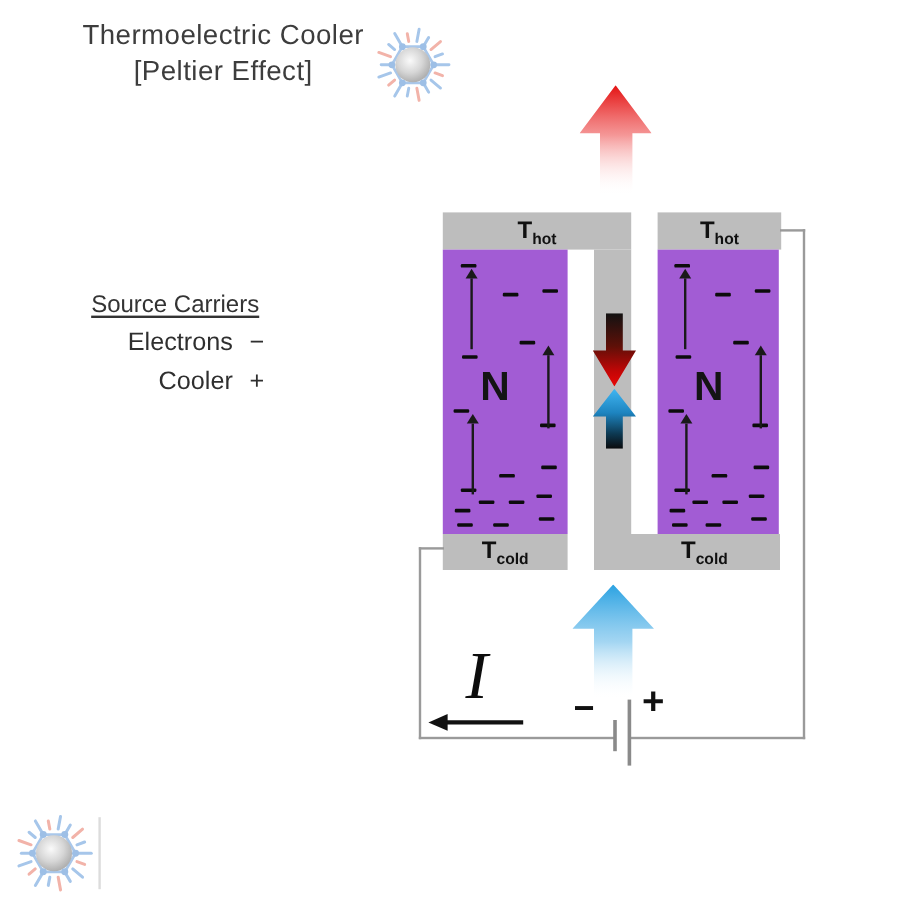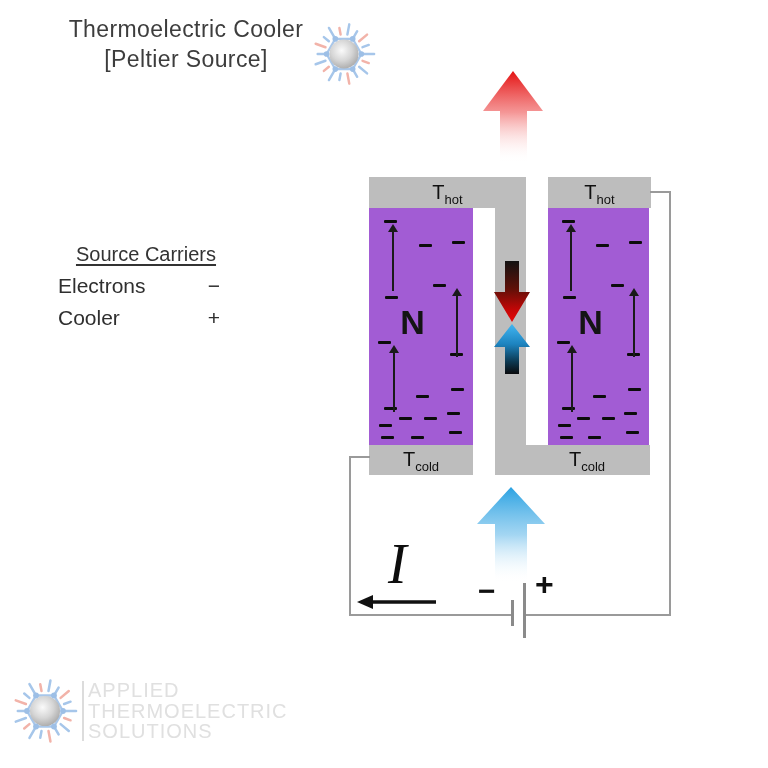--- a/index.html
+++ b/index.html
@@ -12,41 +12,41 @@
     position:absolute; left:30px; top:14px; width:312px; text-align:center;
     color:#3d3d3d; font-size:23px; line-height:30px; letter-spacing:.4px;
   }
   .sun-icon-top { position:absolute; left:312px; top:22px; }
   
   .legend { position:absolute; left:58px; top:243px; width:176px; color:#2f2f2f; }
   .legend-heading {
     text-align:center; font-size:20px; color:#333;
     text-decoration:underline; text-underline-offset:3px;
   }
-  .legend-row { display:flex; justify-content:space-between; align-items:center; margin-top:8px; font-size:21px; }
+  .legend-row { display:flex; justify-content:flex-end; align-items:center; margin-top:8px; font-size:21px; }
   .legend-row .sign { width:40px; text-align:center; }
   
   .plate { position:absolute; background:#bdbdbd; }
   .plate-hot-left   { left:369px; top:177px; width:157px; height:31px; }
   .mid-column       { left:495px; top:208px; width:31px;  height:267px; }
   .plate-hot-right  { left:548px; top:177px; width:103px; height:31px; }
   .plate-cold-left  { left:369px; top:445px; width:104px; height:30px; }
   .plate-cold-right { left:495px; top:445px; width:155px; height:30px; }
   .n-block { position:absolute; top:208px; width:104px; height:237px; background:#a25cd4; }
   .n-left  { left:369px; }
   .n-right { left:548px; width:101px; }
   .n-letter { position:absolute; left:30%; top:40%; font-size:34px; font-weight:700; color:#141414; }
   .minus { position:absolute; width:13px; height:3px; background:#0c0c0c; border-radius:1px; }
   .e-arrow { position:absolute; width:2px; background:#1a1a1a; }
   .e-arrow::before {
     content:""; position:absolute; left:-4px; top:-8px;
     border:5px solid transparent; border-top:0; border-bottom:8px solid #1a1a1a;
   }
   
-  .t-label { position:absolute; font-weight:400; color:#101010; font-size:20px; text-align:center; }
+  .t-label { position:absolute; font-weight:700; color:#101010; font-size:20px; text-align:center; }
   .t-label .sub { font-size:13px; }
   .t-hot-left   { left:369px; top:181px; width:157px; }
   .t-hot-right  { left:548px; top:181px; width:103px; }
   .t-cold-left  { left:369px; top:448px; width:104px; }
   .t-cold-right { left:512px; top:448px; width:150px; }
   
   .heat-out-arrow { position:absolute; left:483px; top:71px; }
   .heat-in-arrow  { position:absolute; left:477px; top:487px; }
   .mid-down-arrow { position:absolute; left:494px; top:261px; }
   .mid-up-arrow   { position:absolute; left:494px; top:324px; }
@@ -111,21 +111,21 @@
         <stop offset="0%" stop-color="#41b6f2"></stop>
         <stop offset="40%" stop-color="#1d84c0"></stop>
         <stop offset="75%" stop-color="#0d3952"></stop>
         <stop offset="100%" stop-color="#0a0a0c"></stop>
       </linearGradient>
     </defs>
   </svg>
 
   <div class="title">
     <div>Thermoelectric Cooler</div>
-    <div>[Peltier Source]</div>
+    <div>[Peltier Effect]</div>
   </div>
 
   <svg class="sun-icon-top sunburst" width="64" height="64" viewBox="-34 -34 68 68">
     <g class="rays">
         <line x1="21.0" y1="0.0" x2="32.0" y2="0.0" stroke="#a6c6ea" stroke-width="2.6" stroke-linecap="round"></line>
         <line x1="19.7" y1="7.2" x2="26.3" y2="9.6" stroke="#f2b3a9" stroke-width="2.6" stroke-linecap="round"></line>
         <line x1="16.1" y1="13.5" x2="24.5" y2="20.6" stroke="#a6c6ea" stroke-width="2.6" stroke-linecap="round"></line>
         <line x1="10.5" y1="18.2" x2="14.0" y2="24.2" stroke="#a6c6ea" stroke-width="2.6" stroke-linecap="round"></line>
         <line x1="3.6" y1="20.7" x2="5.6" y2="31.5" stroke="#f2b3a9" stroke-width="2.6" stroke-linecap="round"></line>
         <line x1="-3.6" y1="20.7" x2="-4.9" y2="27.6" stroke="#a6c6ea" stroke-width="2.6" stroke-linecap="round"></line>
@@ -293,20 +293,15 @@
       <g fill="#9dbfe6">
         <circle cx="18.5" cy="0" r="3"></circle>
           <circle cx="9.25" cy="16" r="3"></circle>
         <circle cx="-9.25" cy="16" r="3"></circle>
           <circle cx="-18.5" cy="0" r="3"></circle>
         <circle cx="-9.25" cy="-16" r="3"></circle>
           <circle cx="9.25" cy="-16" r="3"></circle>
       </g>
     </svg>
     <div class="logo-divider"></div>
-    <div class="logo-text">
-      <div>APPLIED</div>
-      <div>THERMOELECTRIC</div>
-      <div>SOLUTIONS</div>
-    </div>
   </div>
 
 </div>
 
 </body></html>

